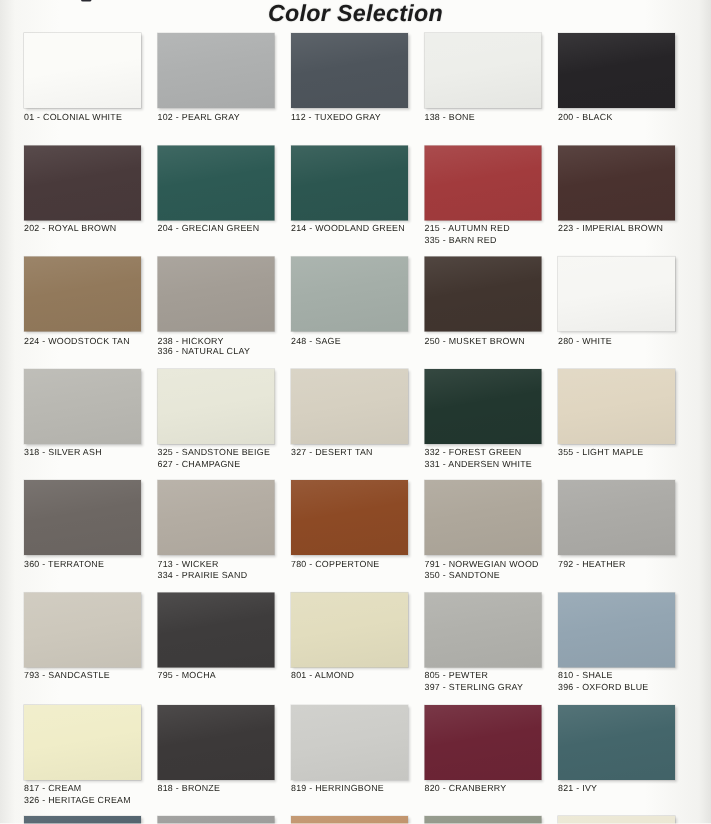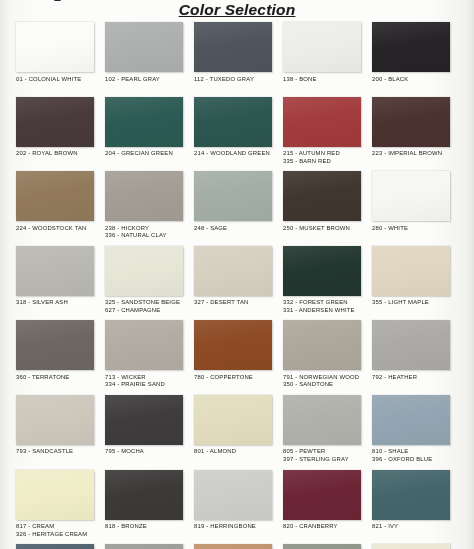--- a/index.html
+++ b/index.html
@@ -49,21 +49,20 @@
     top: 1px;
     width: 474px;
     text-align: center;
     font-family: "Liberation Sans", sans-serif;
     font-weight: bold;
     font-style: italic;
     font-size: 15.5px;
     letter-spacing: 0.2px;
     color: #1c1c1c;
     text-shadow: 0 0 1px rgba(0,0,0,0.25);
-    text-decoration: underline;
   }
 
   
   #grid {
     position: absolute;
     left: 16px;
     top: 22px;
     width: 446px;
     z-index: 2;
   }

